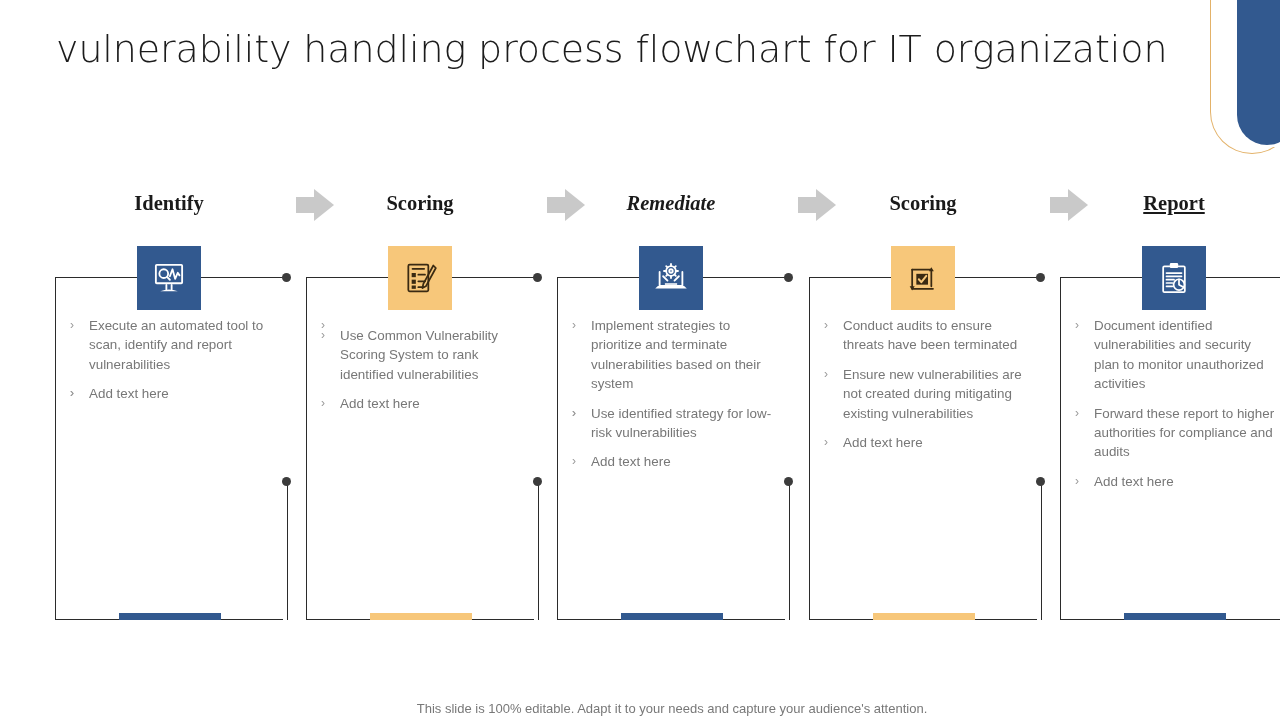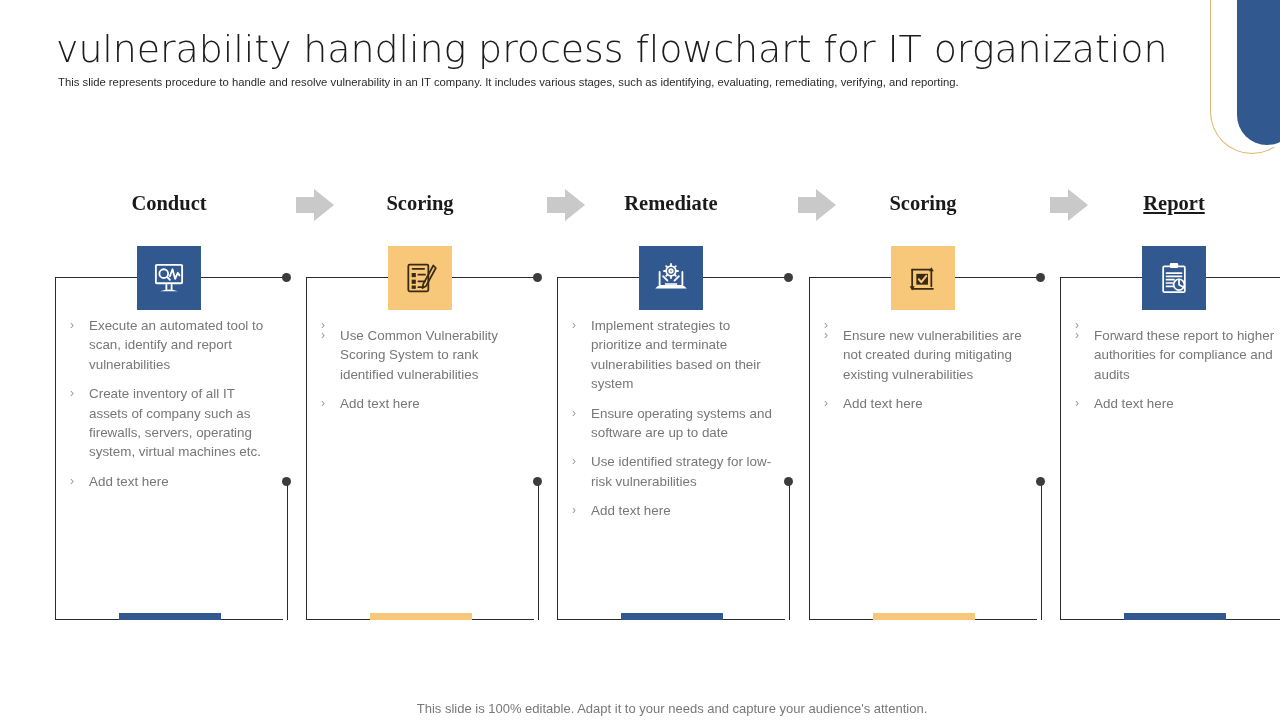--- a/index.html
+++ b/index.html
@@ -217,42 +217,41 @@
 <body>
 
 <div id="slide">
 
   <div class="deco-arc"></div>
   <div class="deco-u-outer"></div>
   <div class="deco-u"></div>
   <div class="deco-u2"></div>
 
   <div class="title">vulnerability handling process flowchart for IT organization</div>
-  <div class="subtitle">This slide represents procedure to handle and resolve vulnerability in an IT company. It includes various stages, such as identifying, evaluating, remediating, verifying, and reporting.</div>
 
   <div id="steps-layer">
-      <div class="step-title" style="left: 22px;">Conduct</div>
+      <div class="step-title" style="left: 22px;">Identify</div>
       <div class="card" style="left: 23px;"></div>
       <div class="rail" style="left: 189px;"></div>
       <div class="rail-dot" style="left: 250px;"></div>
       <div class="drop" style="left: 254.5px;"></div>
       <div class="drop-dot" style="left: 250px;"></div>
       <div class="icon-box" style="left: 105px; background: rgb(50, 89, 143);">
         <svg width="42" height="42" viewBox="0 0 48 48">
           <rect x="9" y="9" width="30" height="21" rx="1" stroke="#ffffff" fill="none" stroke-width="2.1" stroke-linecap="round" stroke-linejoin="round"></rect>
           <path d="M21 32 L21 37 M27 32 L27 37" stroke="#ffffff" fill="none" stroke-width="2.1" stroke-linecap="round" stroke-linejoin="round"></path>
           <path d="M14 39 Q24 35 34 39 Z" fill="#ffffff"></path>
           <circle cx="18" cy="19" r="5" stroke="#ffffff" fill="none" stroke-width="2.1" stroke-linecap="round" stroke-linejoin="round"></circle>
           <path d="M22 23 L25 26" stroke="#ffffff" fill="none" stroke-width="2.1" stroke-linecap="round" stroke-linejoin="round"></path>
           <path d="M25 22 L28 14 L31 25 L34 18 L36 21" stroke="#ffffff" fill="none" stroke-width="2.1" stroke-linecap="round" stroke-linejoin="round"></path>
         </svg>
       </div>
       <ul class="bullets" style="left: 36px;">
         <li><span class="chev">›</span><span>Execute an automated tool to scan, identify and report vulnerabilities</span></li>
-        <li><span class="chev">›</span><span>Create inventory of all IT assets of company such as firewalls, servers, operating system, virtual machines etc.</span></li>
+        <li><span class="chev">›</span></li>
         <li><span class="chev">›</span><span>Add text here</span></li>
       </ul>
       <div class="accent-bar" style="left: 87px; background: rgb(50, 89, 143);"></div>
       <div class="arrow" style="left: 262px;"><svg width="42" height="38" viewBox="0 0 42 38">
           <path d="M2 11 L20 11 L20 3 L40 19 L20 35 L20 27 L2 27 Z" fill="#c9c9c9"></path>
         </svg></div>
       <div class="step-title" style="left: 273px;">Scoring</div>
       <div class="card" style="left: 274px;"></div>
       <div class="rail" style="left: 440px;"></div>
       <div class="rail-dot" style="left: 501px;"></div>
@@ -271,40 +270,40 @@
       </div>
       <ul class="bullets" style="left: 287px;">
         <li><span class="chev">›</span></li>
         <li><span class="chev">›</span><span>Use Common Vulnerability Scoring System to rank identified vulnerabilities</span></li>
         <li><span class="chev">›</span><span>Add text here</span></li>
       </ul>
       <div class="accent-bar" style="left: 338px; background: rgb(247, 199, 122);"></div>
       <div class="arrow" style="left: 513px;"><svg width="42" height="38" viewBox="0 0 42 38">
           <path d="M2 11 L20 11 L20 3 L40 19 L20 35 L20 27 L2 27 Z" fill="#c9c9c9"></path>
         </svg></div>
-      <div class="step-title" style="left: 524px;">Remediate</div>
+      <div class="step-title" style="left: 524px; font-style: italic;">Remediate</div>
       <div class="card" style="left: 525px;"></div>
       <div class="rail" style="left: 691px;"></div>
       <div class="rail-dot" style="left: 752px;"></div>
       <div class="drop" style="left: 756.5px;"></div>
       <div class="drop-dot" style="left: 752px;"></div>
       <div class="icon-box" style="left: 607px; background: rgb(50, 89, 143);">
         <svg width="42" height="42" viewBox="0 0 48 48">
           <path d="M11 17 L11 33 L37 33 L37 17" stroke="#ffffff" fill="none" stroke-width="2.1" stroke-linecap="round" stroke-linejoin="round"></path>
           <path d="M6 36 L42 36 L39 33 L9 33 Z" fill="#ffffff"></path>
           <rect x="17" y="30" width="14" height="1.8" fill="#ffffff"></rect>
           <circle cx="24" cy="16" r="5.5" stroke="#ffffff" fill="none" stroke-width="2.1" stroke-linecap="round" stroke-linejoin="round"></circle>
           <circle cx="24" cy="16" r="2" stroke="#ffffff" fill="none" stroke-width="2.1" stroke-linecap="round" stroke-linejoin="round"></circle>
           <path d="M24 8 L24 10.5 M24 21.5 L24 24 M16 16 L18.5 16 M29.5 16 L32 16 M18.5 10.5 L20.2 12.2 M27.8 19.8 L29.5 21.5 M29.5 10.5 L27.8 12.2 M20.2 19.8 L18.5 21.5" stroke="#ffffff" fill="none" stroke-width="2.1" stroke-linecap="round" stroke-linejoin="round"></path>
           <path d="M15 22 L20 27 M33 22 L28 27" stroke="#ffffff" fill="none" stroke-width="2.1" stroke-linecap="round" stroke-linejoin="round"></path>
         </svg>
       </div>
       <ul class="bullets" style="left: 538px;">
         <li><span class="chev">›</span><span>Implement strategies to prioritize and terminate vulnerabilities based on their system</span></li>
-        <li><span class="chev">›</span><span>Ensure operating systems and software are up to date</span></li>
+        <li><span class="chev">›</span></li>
         <li><span class="chev">›</span><span>Use identified strategy for low-risk vulnerabilities</span></li>
         <li><span class="chev">›</span><span>Add text here</span></li>
       </ul>
       <div class="accent-bar" style="left: 589px; background: rgb(50, 89, 143);"></div>
       <div class="arrow" style="left: 764px;"><svg width="42" height="38" viewBox="0 0 42 38">
           <path d="M2 11 L20 11 L20 3 L40 19 L20 35 L20 27 L2 27 Z" fill="#c9c9c9"></path>
         </svg></div>
       <div class="step-title" style="left: 776px;">Scoring</div>
       <div class="card" style="left: 777px;"></div>
       <div class="rail" style="left: 943px;"></div>
@@ -315,21 +314,21 @@
         <svg width="40" height="40" viewBox="0 0 48 48">
           <path d="M11 14 L11 37 L36 37" stroke="#3a2a12" fill="none" stroke-width="2.1" stroke-linecap="round" stroke-linejoin="round"></path>
           <path d="M11 14 L34 14 L34 34" stroke="#3a2a12" fill="none" stroke-width="2.1" stroke-linecap="round" stroke-linejoin="round"></path>
           <path d="M34 11 L37 16 L31 16 Z" fill="#3a2a12"></path>
           <path d="M8 34 L14 34 L11 39 Z" fill="#3a2a12"></path>
           <rect x="16" y="19" width="14" height="13" fill="#3a2a12"></rect>
           <path d="M19 25.5 L22 29 L28 21.5" stroke="#f7c77a" fill="none" stroke-width="2.4" stroke-linecap="round" stroke-linejoin="round"></path>
         </svg>
       </div>
       <ul class="bullets" style="left: 790px;">
-        <li><span class="chev">›</span></li>
+        <li><span class="chev">›</span><span>Conduct audits to ensure threats have been terminated</span></li>
         <li><span class="chev">›</span><span>Ensure new vulnerabilities are not created during mitigating existing vulnerabilities</span></li>
         <li><span class="chev">›</span><span>Add text here</span></li>
       </ul>
       <div class="accent-bar" style="left: 841px; background: rgb(247, 199, 122);"></div>
       <div class="arrow" style="left: 1016px;"><svg width="42" height="38" viewBox="0 0 42 38">
           <path d="M2 11 L20 11 L20 3 L40 19 L20 35 L20 27 L2 27 Z" fill="#c9c9c9"></path>
         </svg></div>
       <div class="step-title" style="left: 1027px; text-decoration: underline;">Report</div>
       <div class="card" style="left: 1028px;"></div>
       <div class="rail" style="left: 1194px;"></div>
@@ -339,21 +338,21 @@
       <div class="icon-box" style="left: 1110px; background: rgb(50, 89, 143);">
         <svg width="40" height="40" viewBox="0 0 48 48">
           <rect x="11" y="10" width="26" height="31" rx="1.5" stroke="#ffffff" fill="none" stroke-width="2.1" stroke-linecap="round" stroke-linejoin="round"></rect>
           <rect x="19" y="6" width="10" height="6" rx="1.5" fill="#ffffff"></rect>
           <path d="M15 18 L33 18 M15 22 L33 22 M15 26 L24 26 M15 30 L22 30 M15 34 L22 34" stroke="#ffffff" fill="none" stroke-width="2.1" stroke-linecap="round" stroke-linejoin="round"></path>
           <circle cx="30" cy="32" r="6.5" stroke="#ffffff" fill="none" stroke-width="2.1" stroke-linecap="round" stroke-linejoin="round"></circle>
           <path d="M30 32 L30 25.5 M30 32 L35.5 35" stroke="#ffffff" fill="none" stroke-width="2.1" stroke-linecap="round" stroke-linejoin="round"></path>
         </svg>
       </div>
       <ul class="bullets" style="left: 1041px;">
-        <li><span class="chev">›</span></li>
+        <li><span class="chev">›</span><span>Document identified vulnerabilities and security plan to monitor unauthorized activities</span></li>
         <li><span class="chev">›</span><span>Forward these report to higher authorities for compliance and audits</span></li>
         <li><span class="chev">›</span><span>Add text here</span></li>
       </ul>
       <div class="accent-bar" style="left: 1092px; background: rgb(50, 89, 143);"></div>
     </div>
 
   <div class="footer-note">This slide is 100% editable. Adapt it to your needs and capture your audience's attention.</div>
   <div class="page-num">5</div>
 </div>
 

